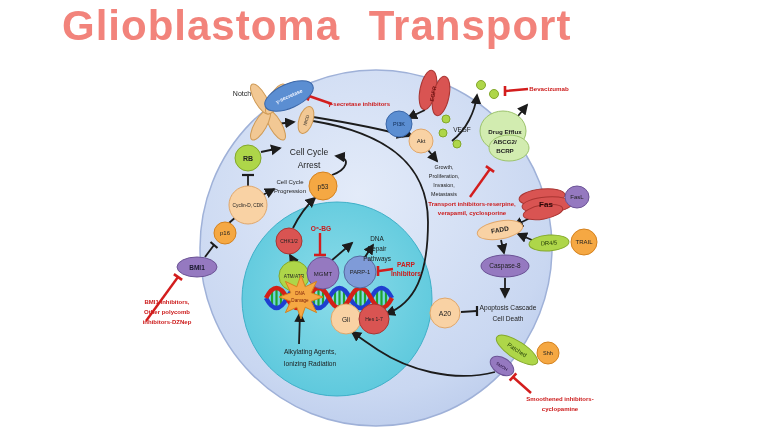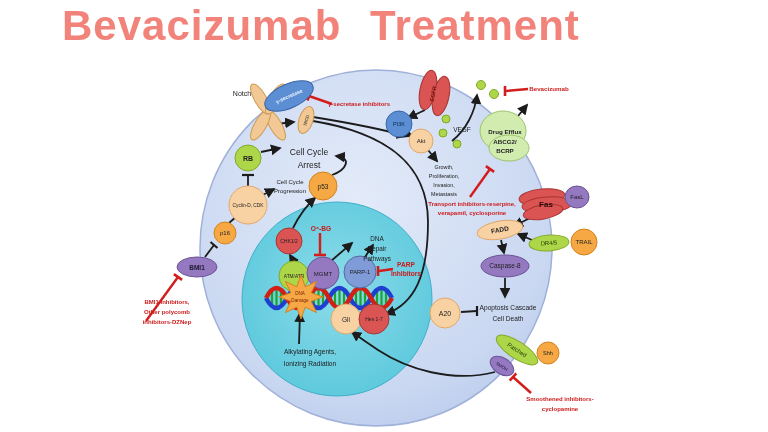--- a/index.html
+++ b/index.html
@@ -26,21 +26,21 @@
   .ar{stroke:#1c1c1c;stroke-width:1.8;fill:none;marker-end:url(#ah);}
   .tb{stroke:#1c1c1c;stroke-width:1.8;fill:none;}
   .tbc{stroke:#1c1c1c;stroke-width:2.2;}
   .rtb{stroke:#d31d1d;stroke-width:2.4;fill:none;}
   .rtbc{stroke:#d31d1d;stroke-width:2.6;}
 </style>
 </head>
 <body>
 
 <div class="stage">
-  <div class="title">Bevacizumab Treatment</div>
+  <div class="title">Glioblastoma Transport</div>
 
   <svg width="768" height="432" viewBox="0 0 768 432" style="position:absolute;left:0;top:0;">
     <defs>
       <marker id="ah" markerWidth="8" markerHeight="8" refX="5" refY="3" orient="auto">
         <path d="M0,0 L6,3 L0,6 Z" fill="#1c1c1c"></path>
       </marker>
       <radialGradient id="cellg" cx="45%" cy="35%" r="75%">
         <stop offset="0%" stop-color="#e3ebf9"></stop>
         <stop offset="75%" stop-color="#c9d7f1"></stop>
         <stop offset="100%" stop-color="#b7c8ea"></stop>

